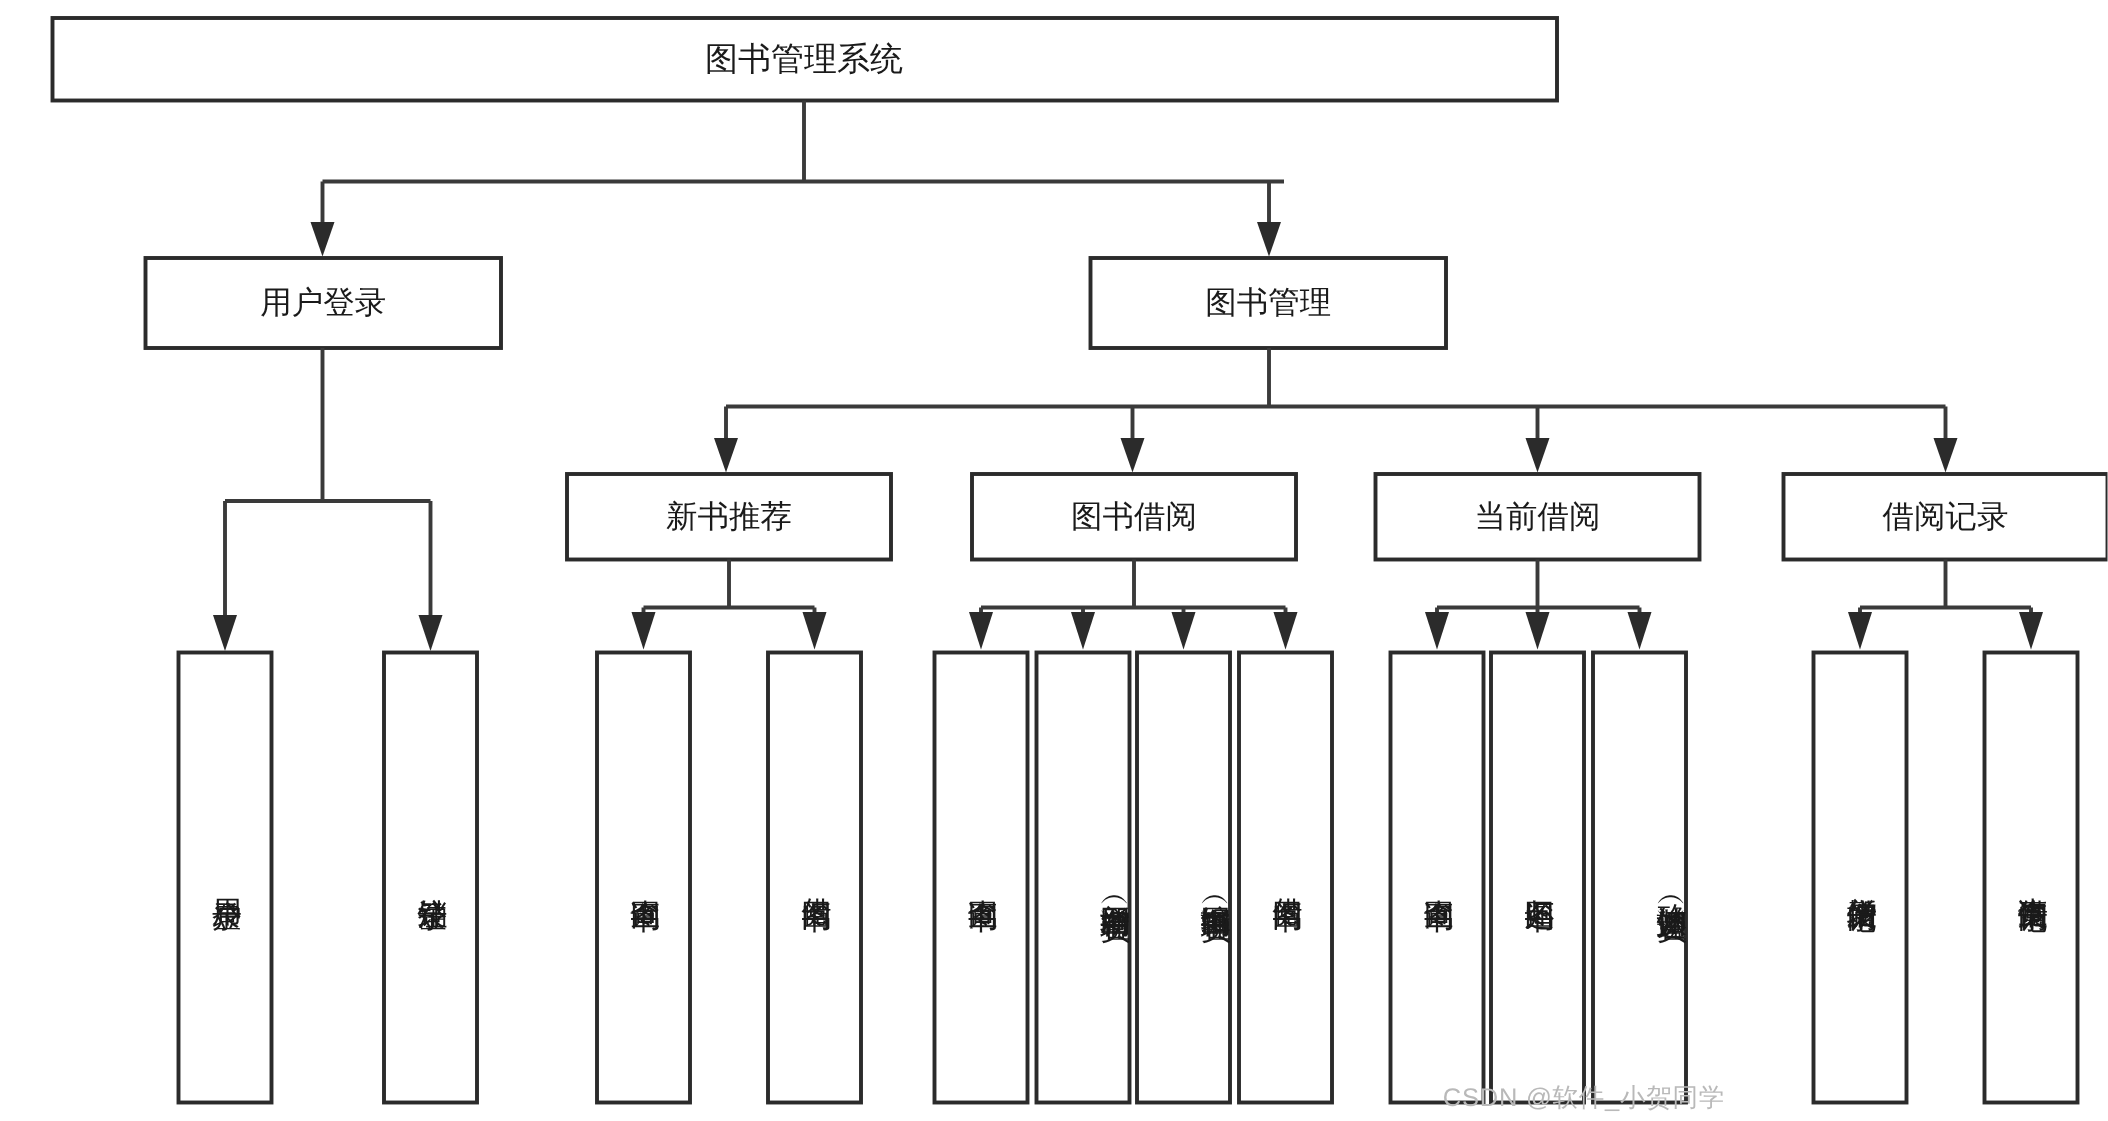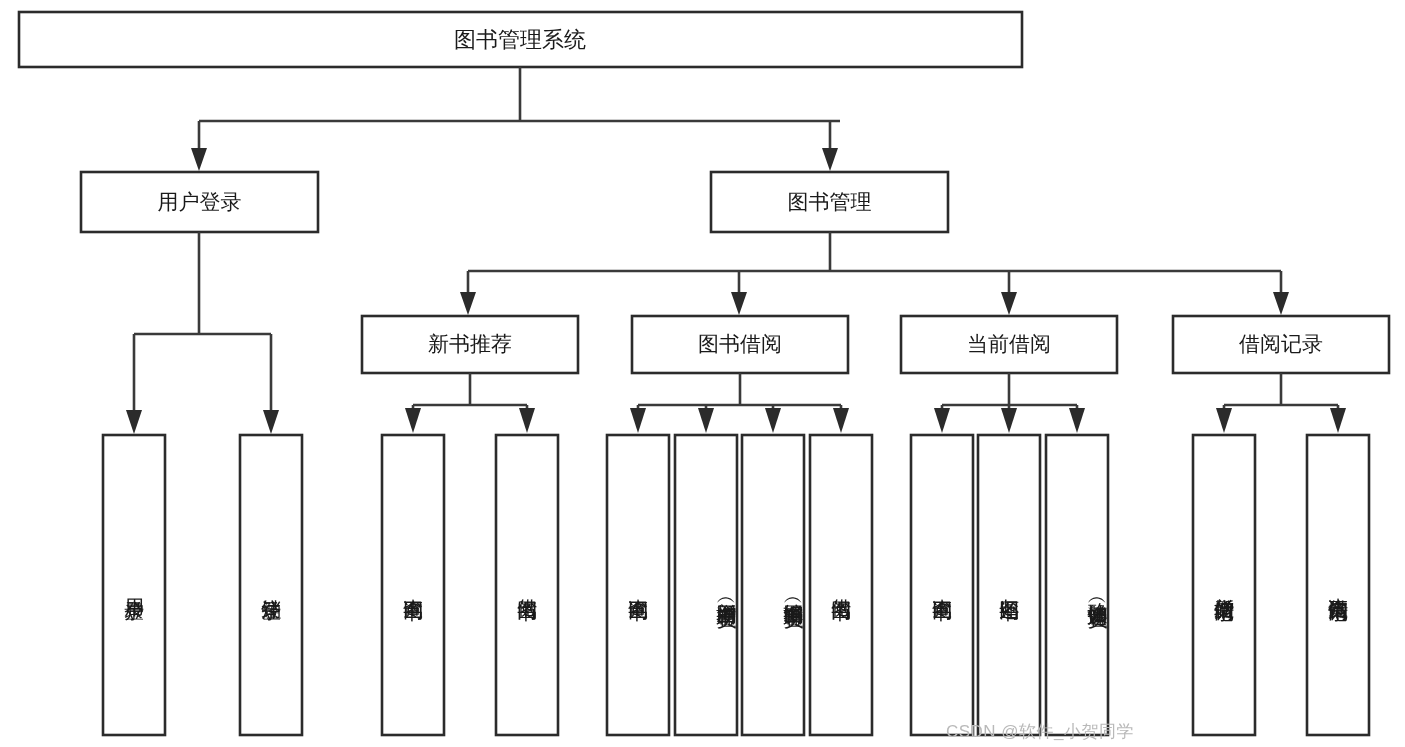--- a/index.html
+++ b/index.html
@@ -11,20 +11,21 @@
     width: 1405px;
     height: 747px;
     font-family: "Liberation Sans", "DejaVu Sans", sans-serif;
     overflow: hidden;
     position: relative;
   }
   #diagram-root {
     position: relative;
     width: 1144px;
     height: 747px;
+    margin-left: 16px;
   }
   svg.diagram-svg {
     position: absolute;
     top: 0;
     left: 0;
     width: 1405px;
     height: 747px;
   }
   .node-box {
     fill: #ffffff;

